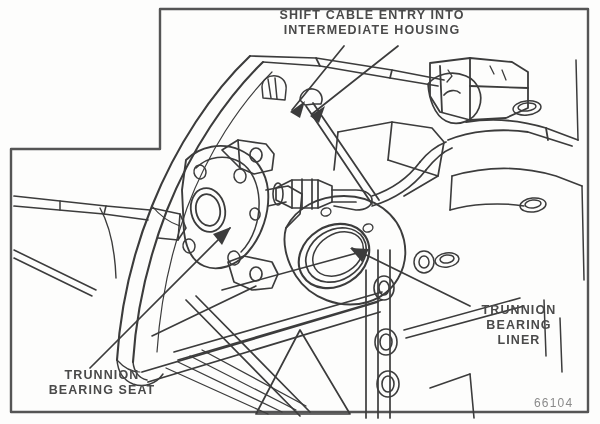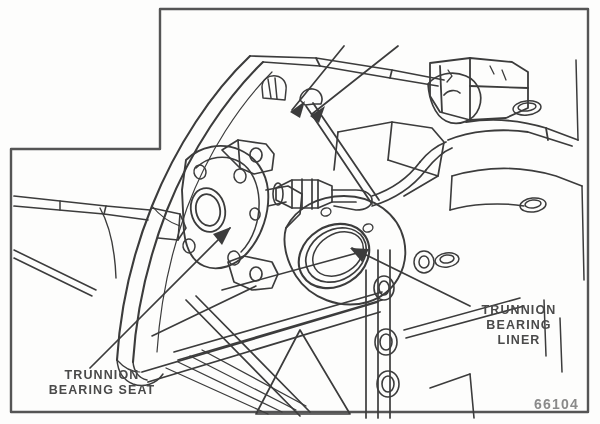--- a/index.html
+++ b/index.html
@@ -47,22 +47,22 @@
     left: 22px;
     top: 368px;
     width: 160px;
   }
   #figure-number {
     position: absolute;
     left: 534px;
     top: 396px;
     color: #8a8a8a;
     font-family: "Liberation Sans", sans-serif;
-    font-size: 14px;
-    font-weight: 700;
+    font-size: 12px;
+    font-weight: 400;
     letter-spacing: 1.2px;
     white-space: pre;
   }
 </style>
 </head>
 <body>
 
 <div id="page">
 
   <svg id="figure-svg" viewBox="0 0 600 424">
@@ -343,20 +343,22 @@
         <polygon points="231,227 213,234 222,245"></polygon>
       </g>
 
       <g stroke-width="2" stroke="#555555">
         <path d="M160,9 L588,9"></path>
       </g>
 
     </g>
   </svg>
 
+  <div class="lbl" id="label-shift-cable">SHIFT CABLE ENTRY INTO
+INTERMEDIATE HOUSING</div>
 
   <div class="lbl" id="label-trunnion-liner">TRUNNION
 BEARING
 LINER</div>
 
   <div class="lbl" id="label-trunnion-seat">TRUNNION
 BEARING SEAT</div>
 
   <div id="figure-number">66104</div>
 

